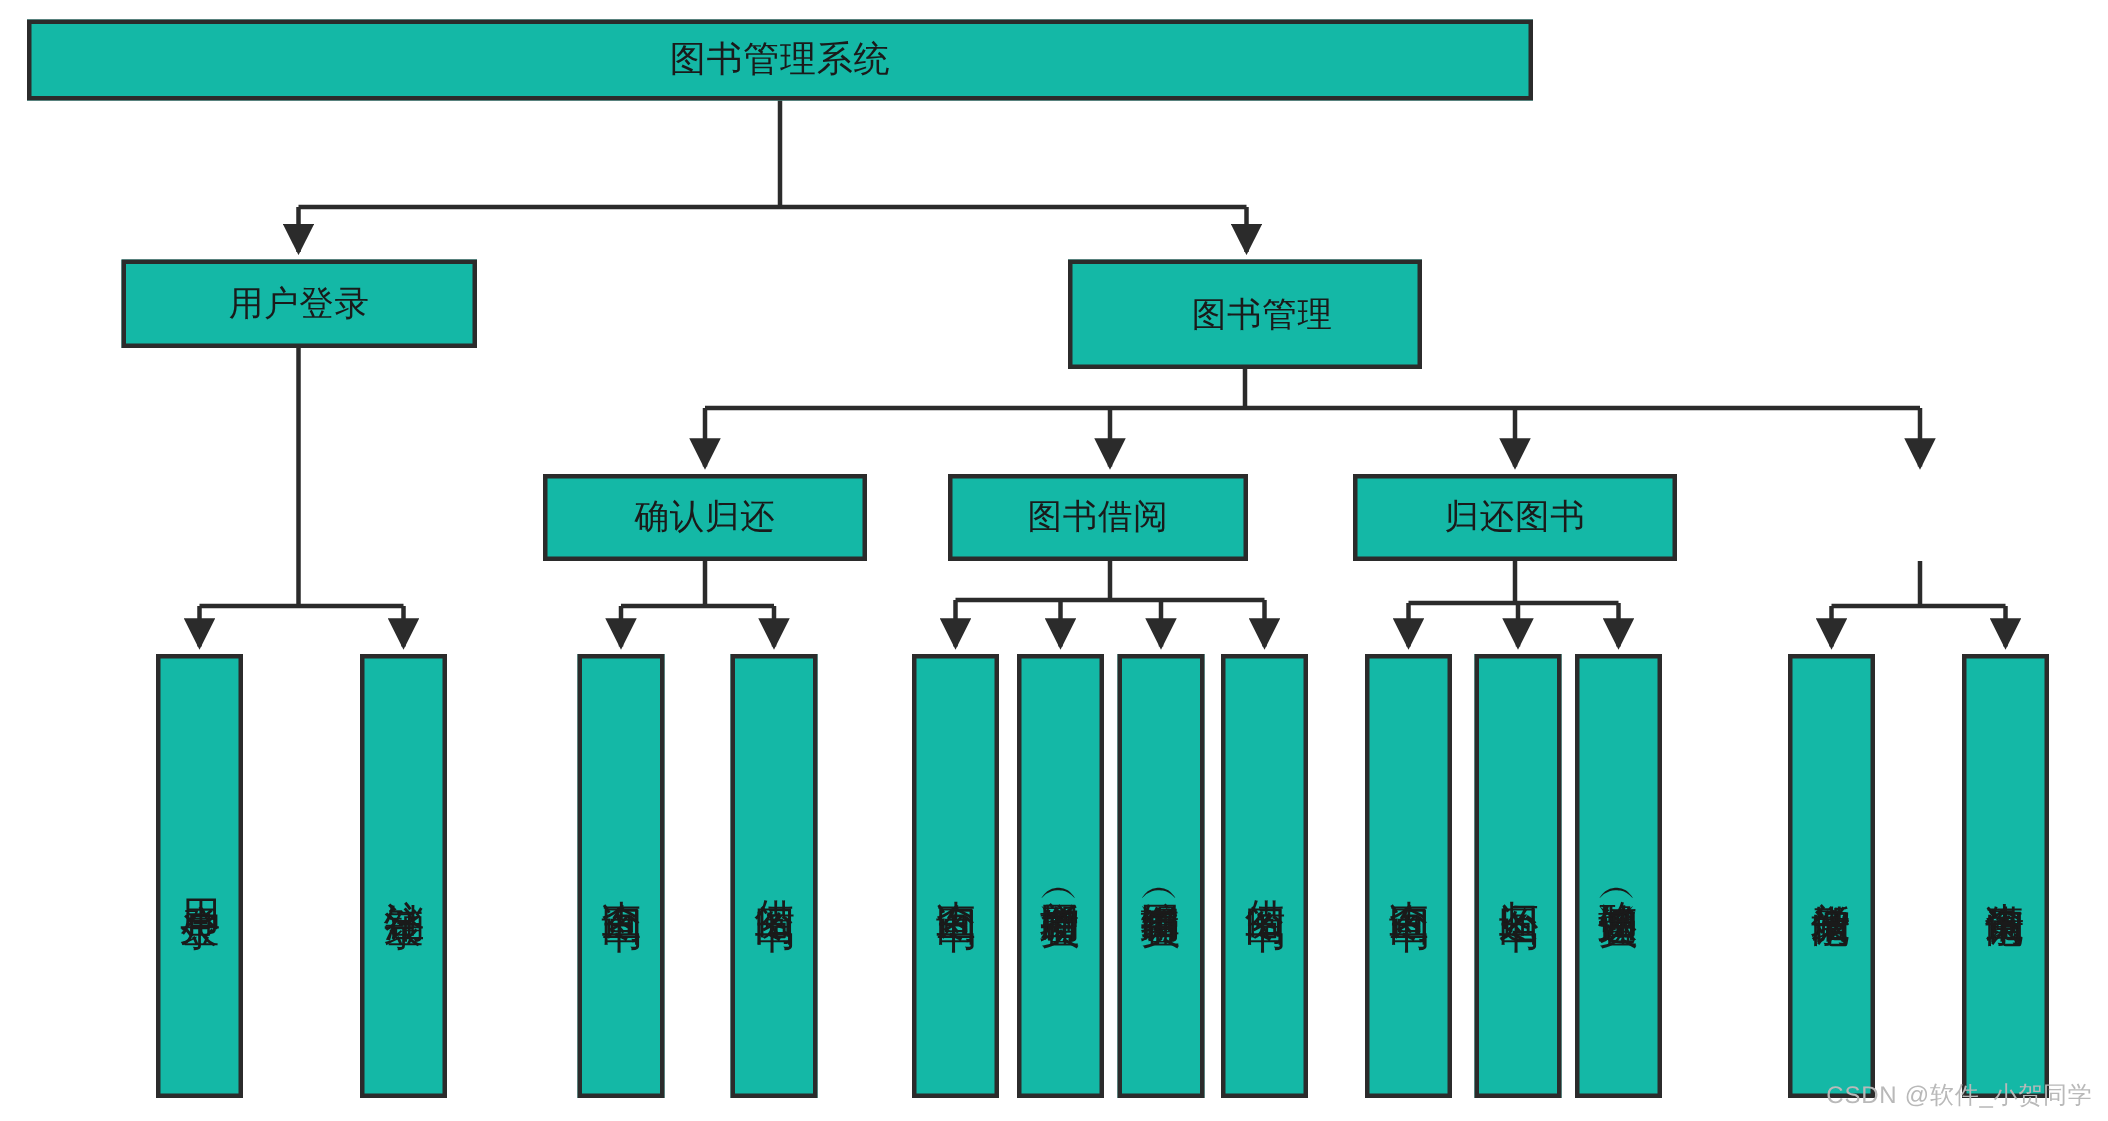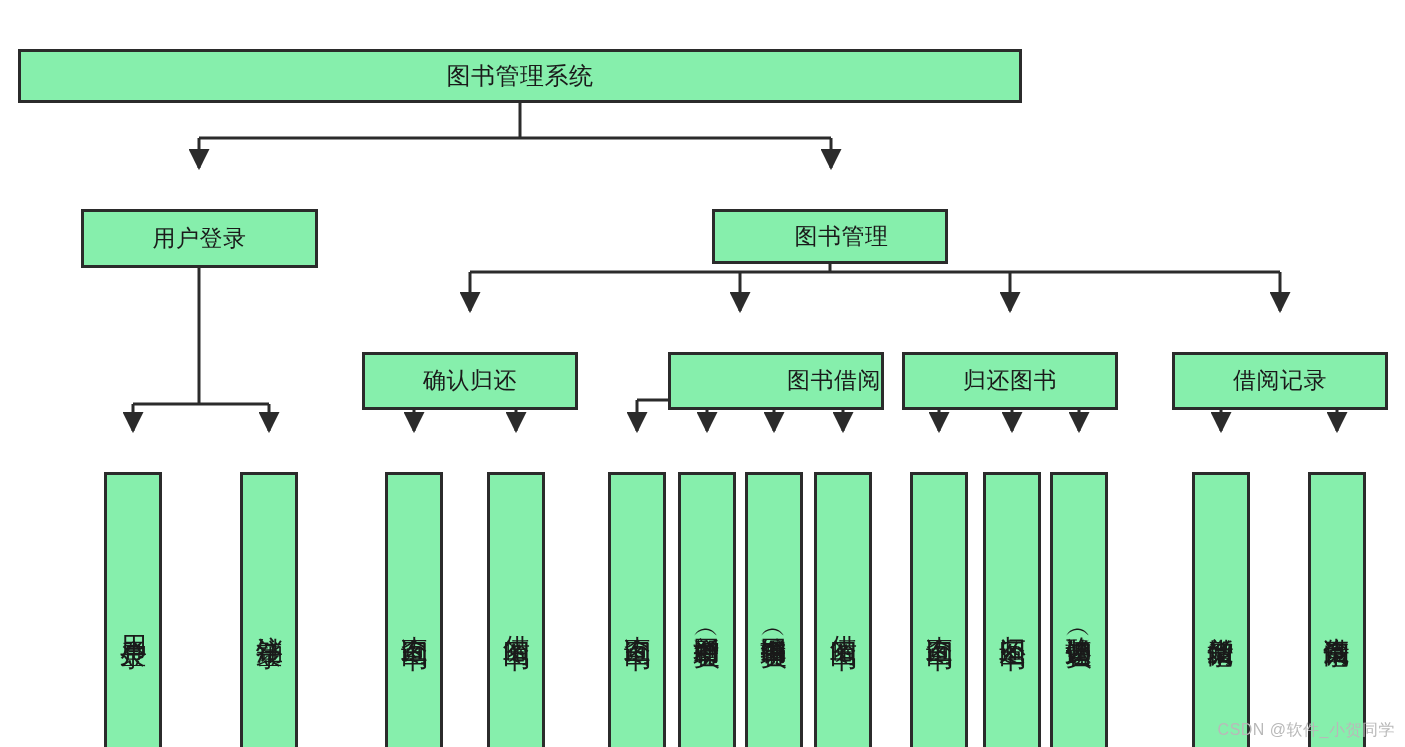--- a/index.html
+++ b/index.html
@@ -21,27 +21,26 @@
     position: absolute;
     left: 0;
     top: 0;
     width: 1405px;
     height: 747px;
     pointer-events: none;
   }
   .node {
     position: absolute;
     box-sizing: border-box;
-    background: #86efac;
+    background: #14b8a6;
     border: 3px solid #2b2b2b;
     display: flex;
     align-items: center;
     justify-content: center;
     color: #1a1a1a;
-    margin-top: 36px;
   }
   .node .label {
     display: block;
     text-align: center;
     line-height: 1.18;
     letter-spacing: 0.5px;
   }
   
   .node.horiz .label {
     font-size: 23px;
@@ -134,36 +133,33 @@
     </g>
   </svg>
 
   <div class="node horiz root" style="left:18px; top:13px; width:1004px; height:54px;">
     <span class="label">图书管理系统</span>
   </div>
 
   <div class="node horiz" style="left:81px; top:173px; width:237px; height:59px;">
     <span class="label">用户登录</span>
   </div>
-  <div class="node horiz" style="left:712px; top:173px; width:236px; height:55px;padding-left:23px;">
+  <div class="node horiz" style="left:712px; top:173px; width:236px; height:73px;padding-left:23px;">
     <span class="label">图书管理</span>
   </div>
 
   <div class="node horiz" style="left:362px; top:316px; width:216px; height:58px;">
     <span class="label">确认归还</span>
   </div>
-  <div class="node horiz" style="left:668px; top:316px; width:216px; height:58px;justify-content:flex-end;">
+  <div class="node horiz" style="left:632px; top:316px; width:200px; height:58px;">
     <span class="label">图书借阅</span>
   </div>
   <div class="node horiz" style="left:902px; top:316px; width:216px; height:58px;">
     <span class="label">归还图书</span>
   </div>
-  <div class="node horiz" style="left:1172px; top:316px; width:216px; height:58px;">
-    <span class="label">借阅记录</span>
-  </div>
 
   <div class="node vert" style="left:104px; top:436px; width:58px; height:296px;">
     <span class="label">用户登录</span>
   </div>
   <div class="node vert" style="left:240px; top:436px; width:58px; height:296px;">
     <span class="label">注销登录</span>
   </div>
 
   <div class="node vert" style="left:385px; top:436px; width:58px; height:296px;">
     <span class="label">查询图书</span>

